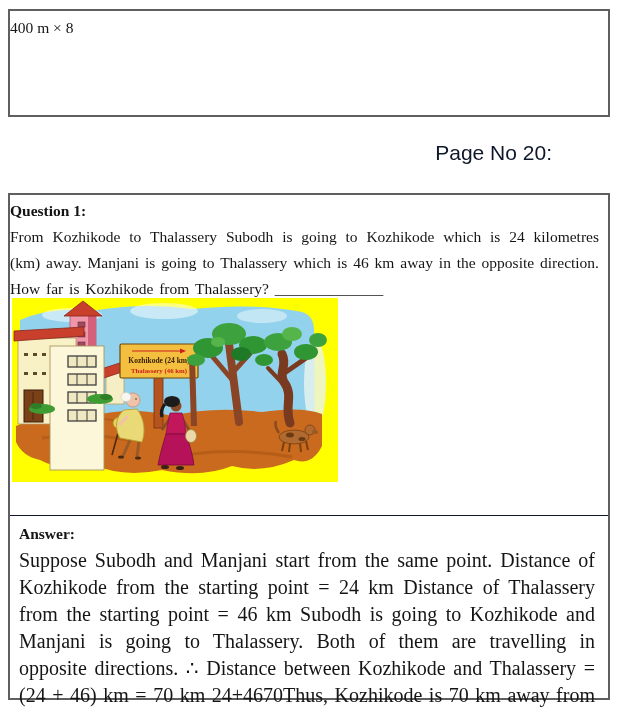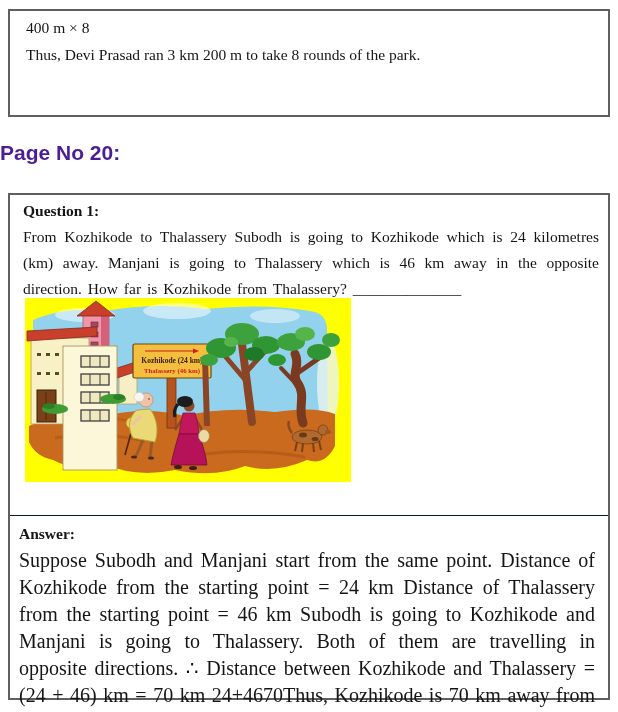--- a/index.html
+++ b/index.html
@@ -6,50 +6,49 @@
   body{
     width:618px;height:712px;position:relative;overflow:hidden;
     font-family:"Liberation Serif", serif;color:#151515;
     -webkit-font-smoothing:antialiased;
   }
   .box{
     position:absolute;left:8px;width:602px;box-sizing:border-box;
     border:2px solid #5f5f5f;background:#fff;
   }
   
-  .top-box{top:9px;height:108px;padding:3px 16px;font-size:15.5px;}
+  .top-box{top:9px;height:108px;padding:3px 0;font-size:15.5px;}
   .top-box .ln{line-height:27px;white-space:nowrap;}
   .ln1{display:flex;justify-content:space-between;}
   .ln2{text-align:justify;text-align-last:justify;}
   
   .page-heading{
-    position:absolute;top:137px;left:0;width:552px;text-align:left;
-    font-family:"Liberation Sans", sans-serif;font-weight:bold;font-size:21px;
-    color:#4c1d95;line-height:32px;
+    position:absolute;top:137px;left:0;width:552px;text-align:right;
+    font-family:"Liberation Sans", sans-serif;font-weight:normal;font-size:21px;
+    color:#0f172a;line-height:32px;
   }
   
   .q-box{top:193px;height:507px;padding:0;}
-  .q-top{height:320px;box-sizing:border-box;padding:3px 9px 0 13px;}
+  .q-top{height:320px;box-sizing:border-box;padding:3px 9px 0 0;}
   .q-label,.a-label{font-weight:bold;font-size:15.5px;line-height:26px;}
   .q-text{
     font-weight:normal;font-size:15.5px;line-height:26px;margin:0;
     text-align:justify;word-spacing:2px;
   }
   .illus-wrap{margin:-4px 0 0 2px;line-height:0;}
   .a-section{border-top:1px solid #0f172a;padding:5px 13px 0 9px;}
   .a-text{font-size:20px;line-height:27px;margin:0;text-align:justify;word-spacing:1.5px;}
 </style>
 </head>
 <body>
 
 <div class="box top-box">
   <div class="ln ln1">
     <span>400 m × 8</span>
   </div>
-  <div class="ln">Thus, Devi Prasad ran 3 km 200 m to take 8 rounds of the park.</div>
 </div>
 
 <div class="page-heading">Page No 20:</div>
 
 <div class="box q-box">
   <div class="q-top">
     <div class="q-label">Question 1:</div>
     <p class="q-text">From Kozhikode to Thalassery Subodh is going to Kozhikode which is 24 kilometres (km) away. Manjani is going to Thalassery which is 46 km away in the opposite direction. How far is Kozhikode from Thalassery? ______________</p>
 
     <div class="illus-wrap">

